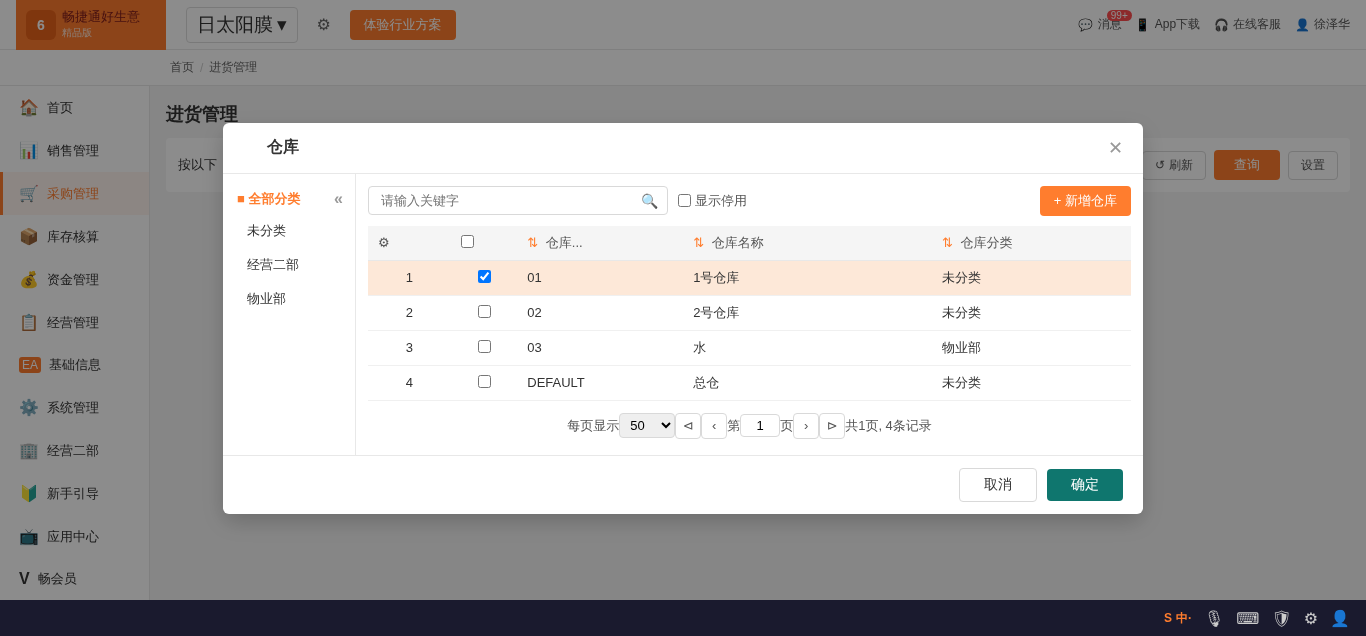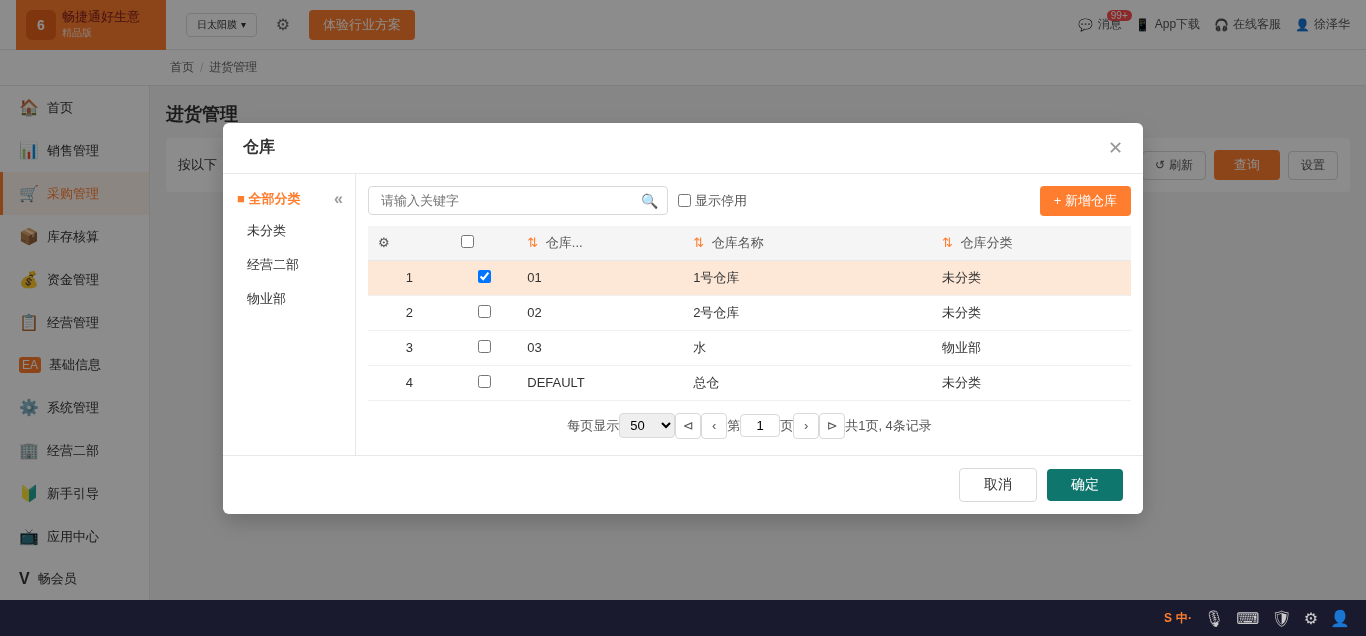--- a/index.html
+++ b/index.html
@@ -35,21 +35,21 @@
     .logo-sub { color: rgba(255,255,255,0.8); font-size: 10px; }
     .nav-center {
       flex: 1;
       display: flex;
       align-items: center;
       padding-left: 20px;
       gap: 10px;
     }
     .nav-store-select {
       display: flex; align-items: center; gap: 4px;
-      font-size: 10px; color: #333; cursor: pointer;
+      font-size: 19px; color: #333; cursor: pointer;
       border: 1px solid #ddd; border-radius: 4px; padding: 4px 10px;
       background: #fff;
     }
     .nav-gear { width: 32px; height: 32px; display: flex; align-items: center; justify-content: center; cursor: pointer; color: #666; font-size: 16px; }
     .btn-experience {
       background: #ff7d2e; color: white; border: none; border-radius: 4px;
       padding: 6px 14px; cursor: pointer; font-size: 13px;
     }
     .nav-right {
       display: flex; align-items: center; gap: 14px; font-size: 12px; color: #555;
@@ -142,21 +142,21 @@
       max-height: 580px;
       display: flex;
       flex-direction: column;
       box-shadow: 0 8px 24px rgba(0,0,0,0.2);
     }
     .modal-header {
       display: flex; align-items: center; justify-content: space-between;
       padding: 14px 20px;
       border-bottom: 1px solid #e8e8e8;
     }
-    .modal-title { font-size: 16px; font-weight: bold; color: #333; }
+    .modal-title { font-size: 16px; font-weight: bold; color: #333; margin-left: 24px; }
     .modal-close { cursor: pointer; font-size: 18px; color: #999; }
     .modal-body {
       display: flex;
       flex: 1;
       overflow: hidden;
     }
     .modal-sidebar {
       width: 133px;
       border-right: 1px solid #e8e8e8;
       padding: 10px 0;

